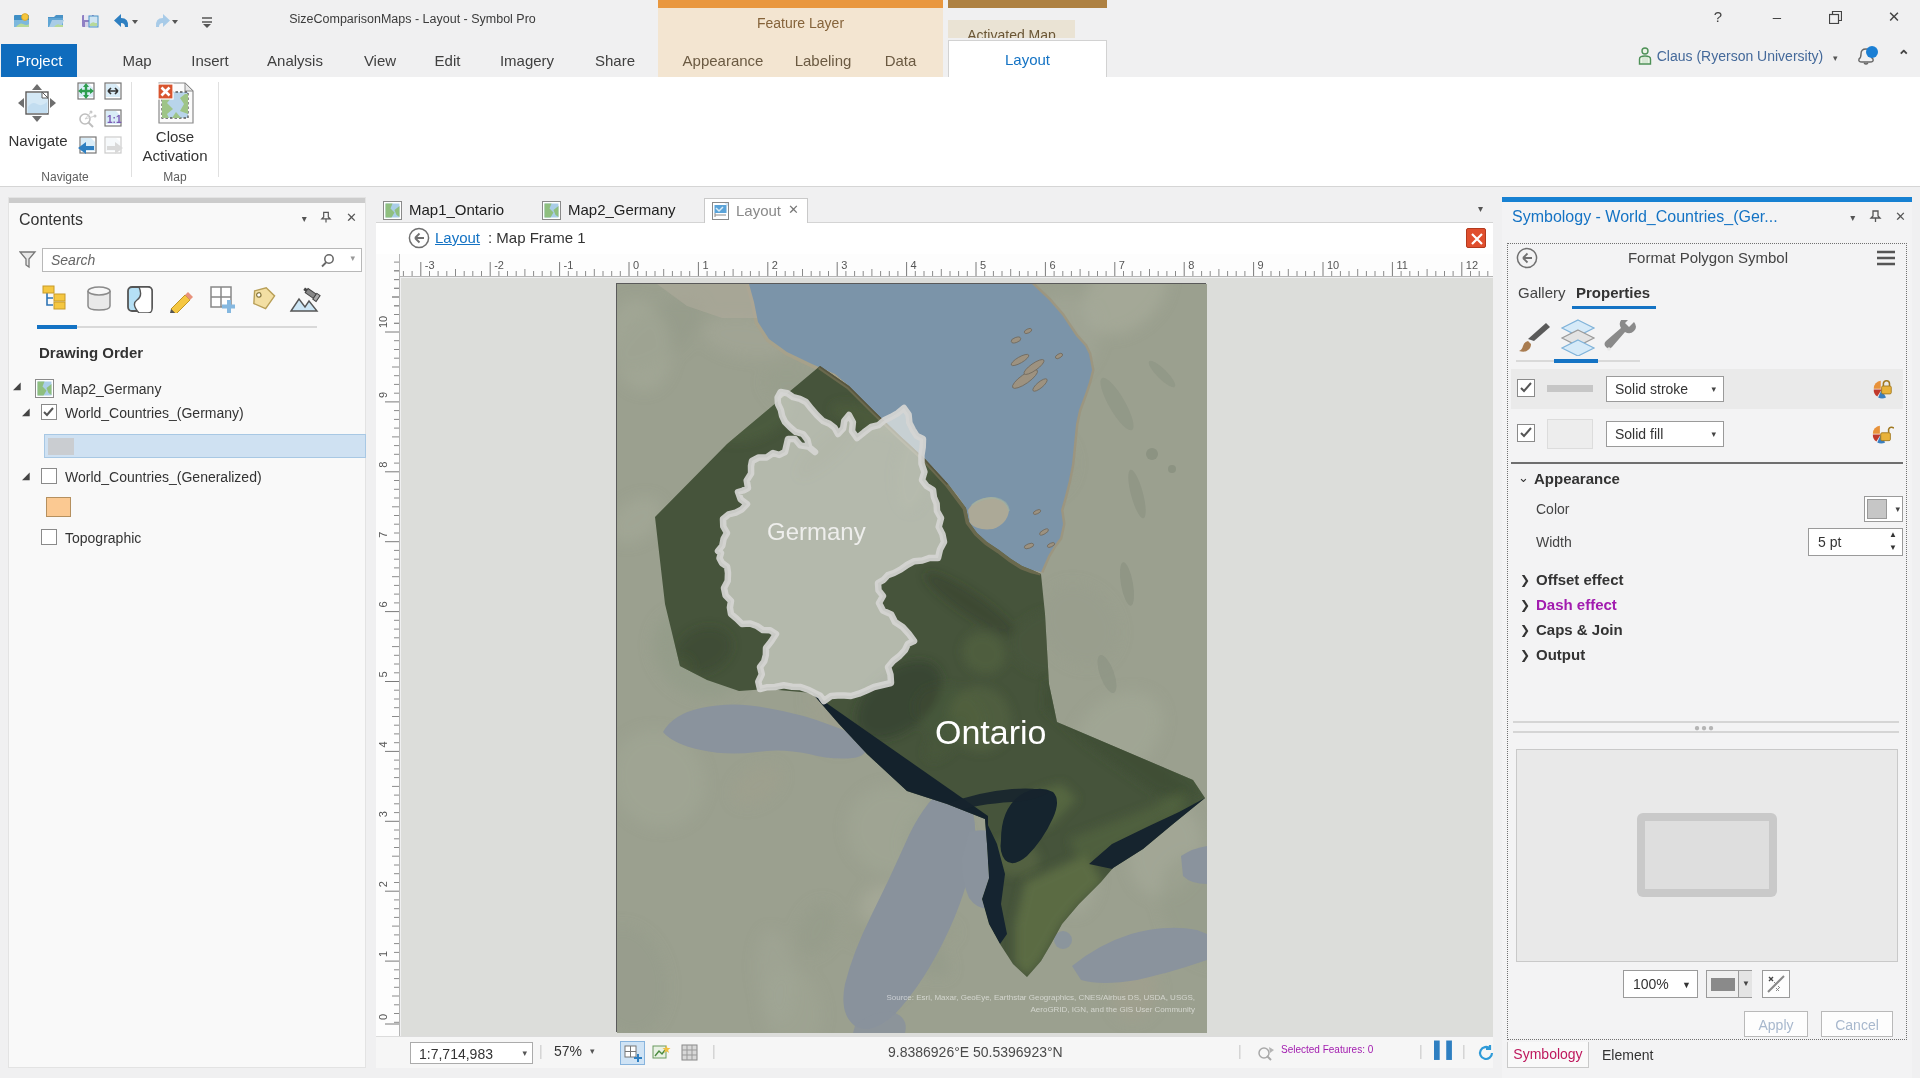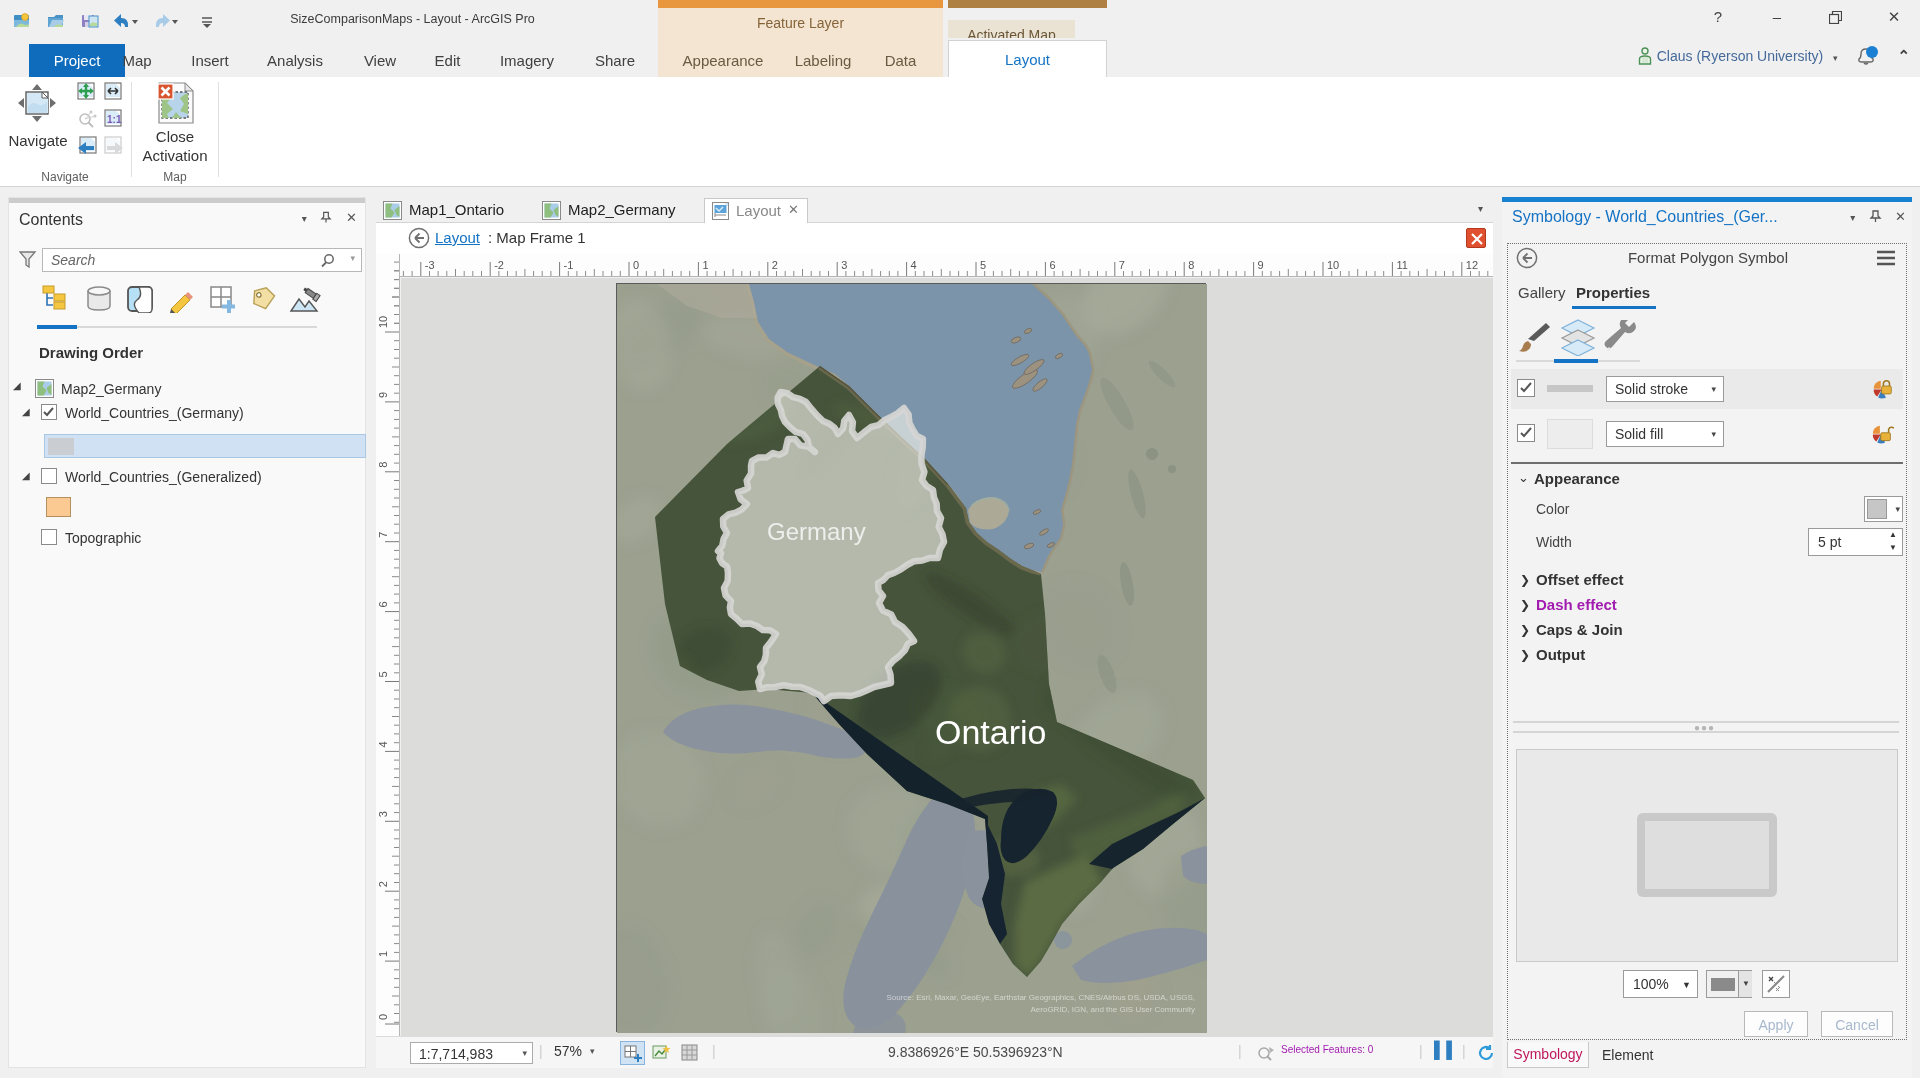--- a/index.html
+++ b/index.html
@@ -14,21 +14,21 @@
 
 
 #ctx-fl-top { position:absolute; left:658px; top:0; width:285px; height:8px; background:#e9973e; }
 #ctx-fl-bg { position:absolute; left:658px; top:8px; width:285px; height:30px; background:#f3e5d1; color:#85633a; font-size:14px; text-align:center; line-height:30px; }
 #ctx-am-top { position:absolute; left:948px; top:0; width:159px; height:8px; background:#ae8142; }
 #ctx-am-bg { position:absolute; left:948px; top:8px; width:127px; height:30px; background:#eae3d4; color:#6a5636; font-size:14px; text-align:center; line-height:30px;margin-top:12px; }
 
 
 #tabrow { position:absolute; left:0; top:38px; width:1920px; height:39px; background:#f0f0f1; }
 .rtab { position:absolute; top:6px; height:33px; line-height:33px; font-size:15px; color:#404040; text-align:center; }
-#tab-project { left:1px; width:96px; background:#0f6cbd; color:#ffffff;margin-left:28px; }
+#tab-project { left:1px; width:76px; background:#0f6cbd; color:#ffffff; }
 #ctx-fl-tabs { position:absolute; left:658px; top:0; width:285px; height:39px; background:#f3e5d1; }
 #ctx-fl-tabs .rtab { color:#6b5a42; }
 #tab-layout { position:absolute; left:948px; top:2px; width:159px; height:37px; background:#ffffff; border:1px solid #d2d2d2; border-bottom:none; color:#1473c4; font-size:15px; text-align:center; line-height:37px; }
 
 
 #acct { position:absolute; top:46px; right:10px; height:22px; font-size:14px; color:#44699a; }
 
 
 #ribbon { position:absolute; left:0; top:77px; width:1920px; height:110px; background:#ffffff; border-bottom:1px solid #d5d5d5; }
 .grouplabel { position:absolute; top:93px; font-size:12px; color:#5d5d5d; text-align:center; }
@@ -105,21 +105,21 @@
         <g transform="translate(140,0)">
           <path d="M2,15 q-1,-9 7,-9 l0,-4 7,6.5 -7,6.5 0,-4 q-4,0 -4,4 Z" fill="#a8cbe8"></path>
           <path d="M18,8 l6,0 -3,4 Z" fill="#555"></path>
         </g>
         <g transform="translate(185,0)">
           <path d="M3,6 h10 M3,10 h10" stroke="#555" stroke-width="1.4"></path>
           <path d="M4,12 l8,0 -4,4 Z" fill="#555"></path>
         </g>
       </svg>
     </div>
-    <div id="apptitle">SizeComparisonMaps - Layout - ArcGIS Pro</div>
+    <div id="apptitle">SizeComparisonMaps - Layout - Symbol Pro</div>
     <div id="ctx-fl-top"></div>
       <div id="ctx-fl-bg">Feature Layer</div>
     <div id="ctx-am-top"></div>
       <div id="ctx-am-bg">Activated Map Frame</div>
     <div class="winbtn" style="left:1703px;">?</div>
     <div class="winbtn" style="left:1762px;">–</div>
     <div class="winbtn" style="left:1820px;"><svg width="13" height="13" viewBox="0 0 13 13" style="margin-top:3px;">
           <rect x="0.5" y="3.5" width="9" height="9" fill="none" stroke="#444" stroke-width="1.2"></rect>
           <path d="M3.5,3.5 v-3 h9 v9 h-3" fill="none" stroke="#444" stroke-width="1.2"></path>
         </svg></div>

